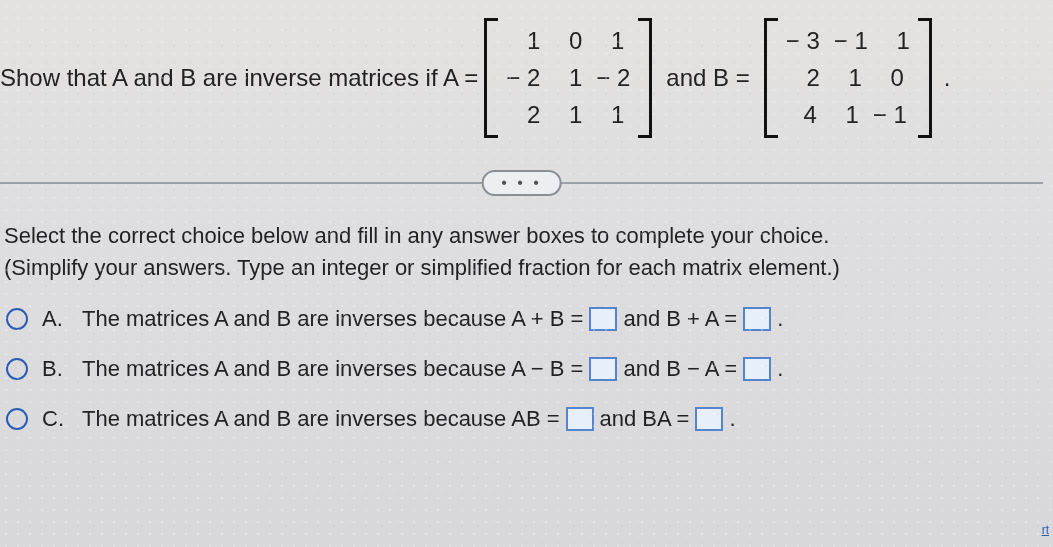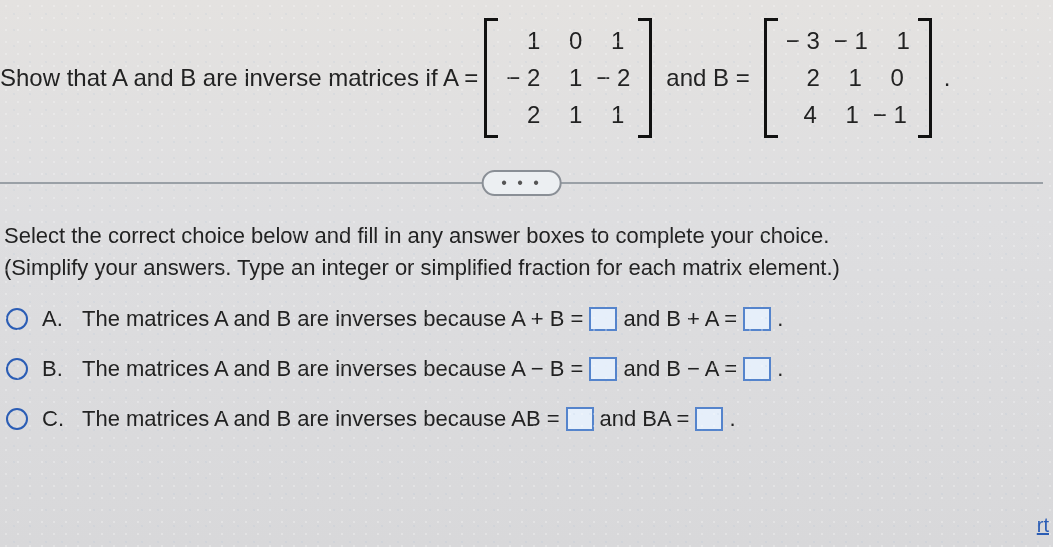--- a/index.html
+++ b/index.html
@@ -121,21 +121,21 @@
     width: 28px; height: 24px;
     border: 2px solid #5584cc;
     background: #e6effa;
     vertical-align: middle;
   }
   .rt {
     position: absolute;
     right: 4px; bottom: 10px;
     color: #2b5db5;
     text-decoration: underline;
-    font-size: 20px;
+    font-size: 12px;
   }
 </style>
 </head>
 <body>
 
 <div class="page">
 
   <div class="problem">
     <span class="stem">Show that A and B are inverse matrices if A =</span>
 

